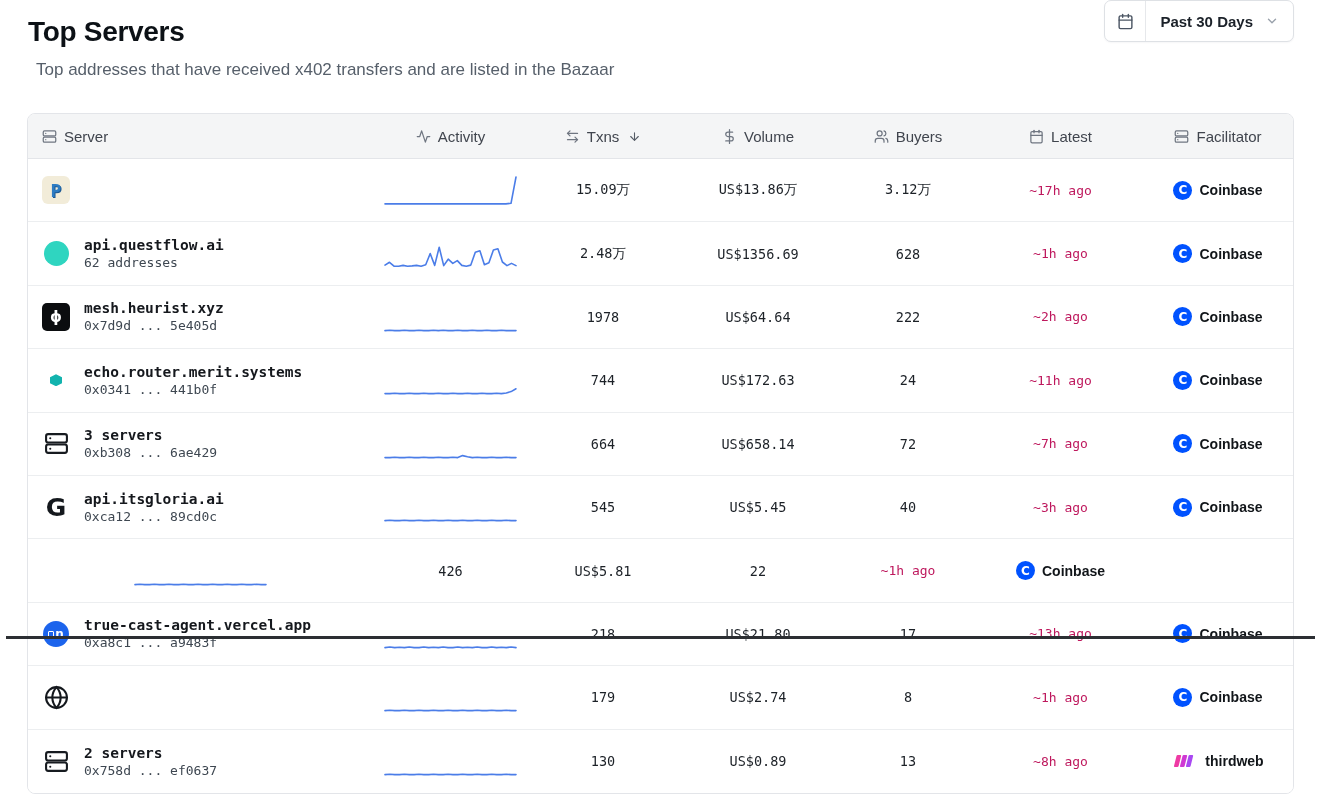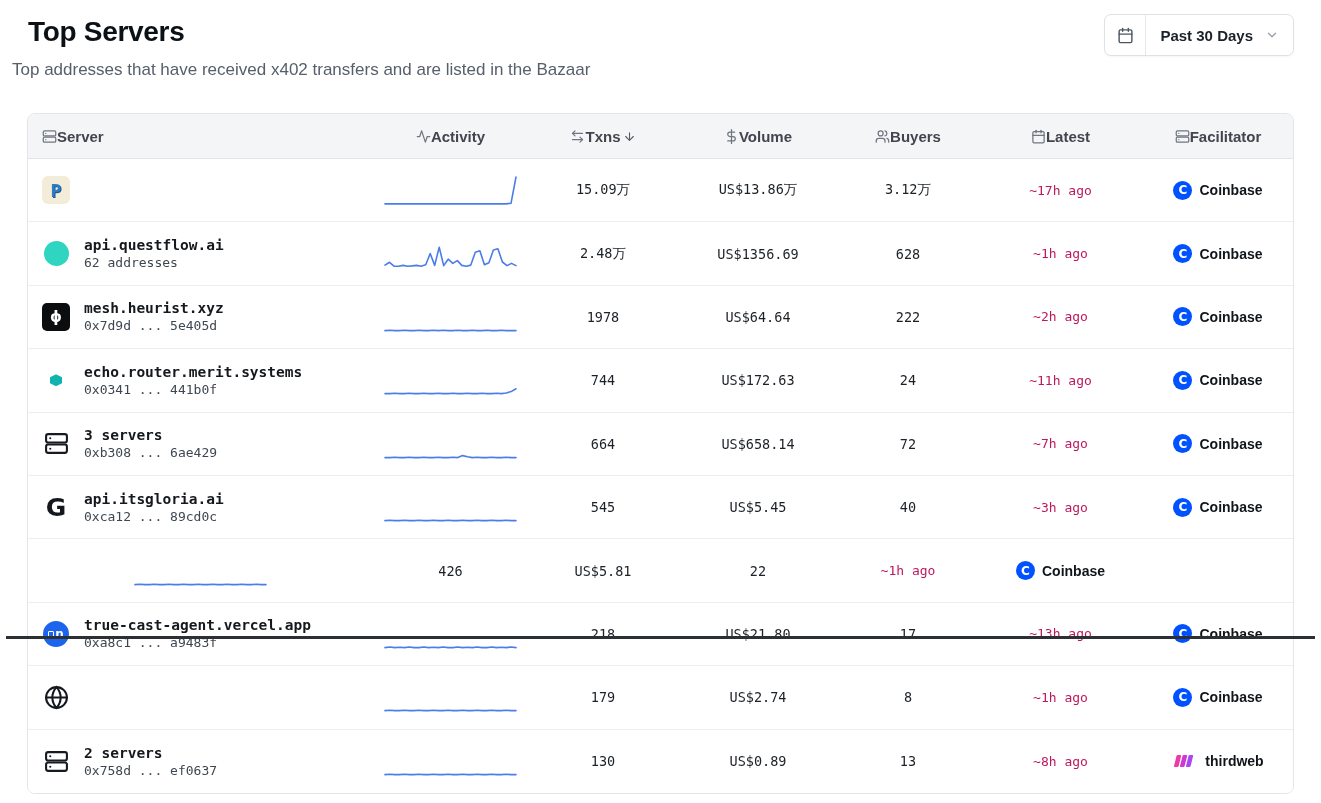--- a/index.html
+++ b/index.html
@@ -3,40 +3,40 @@
 <meta charset="utf-8">
 <style>
   * { margin:0; padding:0; box-sizing:border-box; }
   html,body { width:1321px; height:803px; background:#ffffff; overflow:hidden;
     font-family:"Liberation Sans", sans-serif; }
   .page { position:relative; width:1321px; height:639px; background:#fff; }
 
   
   .page-title { position:absolute; left:28px; top:16px; font-size:28px; font-weight:800;
     color:#0c1116; letter-spacing:-0.3px; }
-  .page-subtitle { position:absolute; left:12px; top:60px; font-size:17px; color:#565f6a; }
+  .page-subtitle { position:absolute; left:36px; top:60px; font-size:17px; color:#565f6a; }
 
   
-  .time-filter { position:absolute; right:27px; top:14px; height:42px; display:flex;
+  .time-filter { position:absolute; right:27px; top:0; height:42px; display:flex;
     align-items:stretch; border:1px solid #dee1e5; border-radius:7px; background:#fff;
     box-shadow:0 1px 2px rgba(16,24,40,.04); overflow:hidden; cursor:pointer; }
   .tf-cal { width:41px; display:flex; align-items:center; justify-content:center;
     border-right:1px solid #e6e8eb; color:#4b5563; }
   .tf-main { display:flex; align-items:center; gap:12px; padding:0 14px; }
   .tf-label { font-size:15px; font-weight:600; color:#1b2129; }
   .tf-chevron { color:#9aa2ac; display:flex; }
 
   
   .table { position:absolute; left:27px; top:113px; width:1267px; height:681px;
     border:1px solid #e3e5e9; border-radius:8px; background:#fff; overflow:hidden; }
   .grid-row { display:grid; grid-template-columns:345px 155px 150px 160px 140px 165px 1fr;
     align-items:center; }
   .thead { height:45px; background:#f4f5f6; border-bottom:1px solid #e3e5e9; }
-  .th { display:flex; align-items:center; justify-content:center; 
-    font-size:15px; font-weight:700; color:#40454e; }
+  .th { display:flex; align-items:center; justify-content:center; gap:7px;
+    font-size:15px; font-weight:400; color:#40454e; }
   .th .hicon { display:flex; color:#6f7681; }
   .th-server { justify-content:flex-start; padding-left:14px; }
   .th-sort { display:flex; color:#555c66; margin-left:2px; }
 
   .tbody { }
   .trow { height:63.4px; border-bottom:1px solid #eceef0; background:#fff; cursor:pointer; }
   .trow:last-child { border-bottom:none; }
 
   .cell { display:flex; align-items:center; justify-content:center; }
   .server-cell { justify-content:flex-start; gap:13px; padding-left:13px; }

